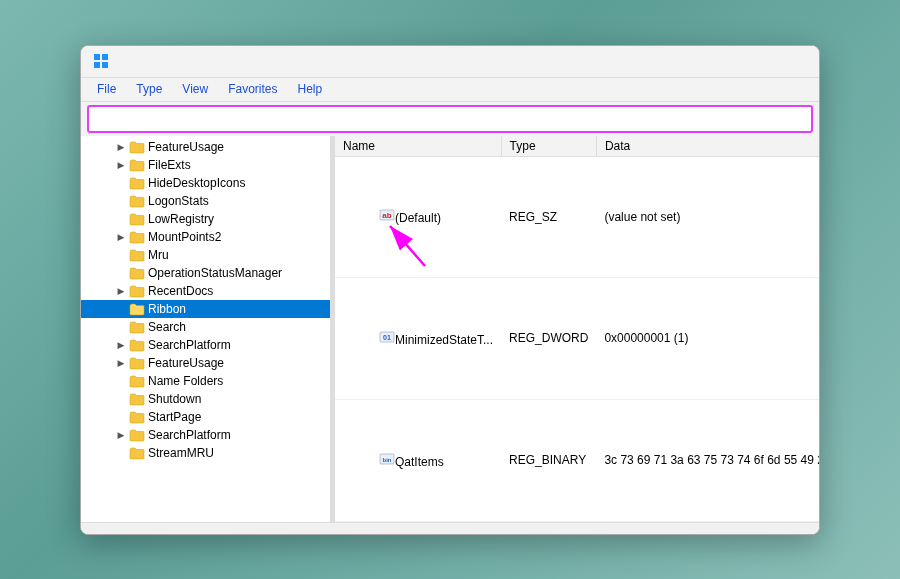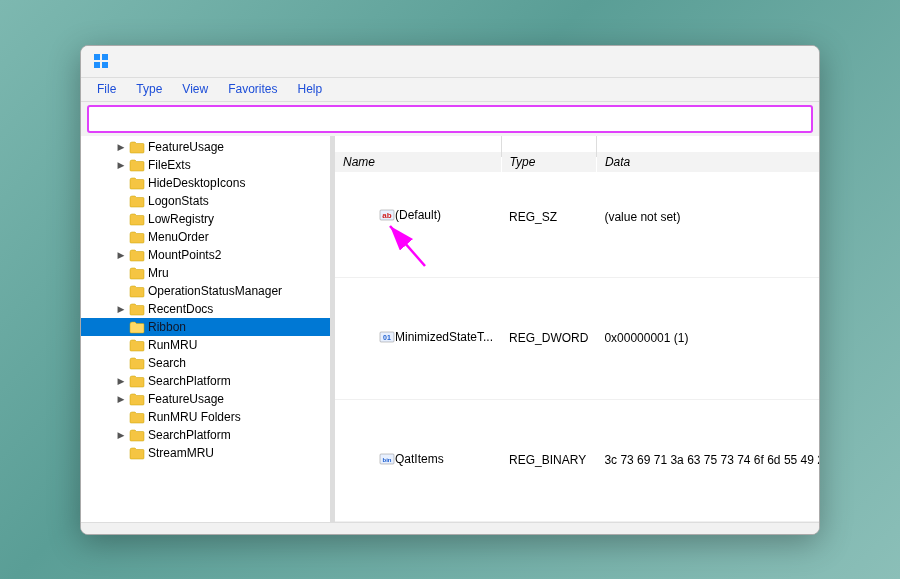--- a/index.html
+++ b/index.html
@@ -159,34 +159,33 @@
     }
     .data-table thead th {
       text-align: left;
       padding: 3px 8px;
       border-bottom: 1px solid #ddd;
       border-right: 1px solid #ddd;
       background: #f3f3f3;
       font-weight: normal;
       font-size: 12px;
       position: sticky;
-      top: 16px;
+      top: 0;
       cursor: pointer;
-      font-style: italic;
     }
     .data-table thead th:last-child { border-right: none; margin-left: 16px; }
     .data-table tbody td {
       padding: 2px 8px;
       border-bottom: 1px solid #f0f0f0;
       font-size: 12px;
       white-space: nowrap;
     }
     .name-cell {
       display: flex;
-      align-items: flex-start;
+      align-items: flex-end;
       padding-left: 36px;
     }
     .relative-wrap {
       position: relative;
       flex: 1;
       overflow: hidden;
       display: flex;
     }
     .arrow-container {
       position: absolute;
@@ -282,29 +281,20 @@
             <span class="tree-indent"></span>
             <span class="expand-btn"> </span>
             <svg width="16" height="14" viewBox="0 0 16 14" style="margin-right: 3px; flex-shrink: 0;">
               <path d="M1 4 Q1 2 3 2 L6 2 L7.5 3.5 L14 3.5 Q15 3.5 15 4.5 L15 12 Q15 13 14 13 L2 13 Q1 13 1 12 Z" fill="#f5c542" stroke="#c8a000" stroke-width="0.5"></path>
             </svg>
             <span class="tree-label">LowRegistry</span>
           </div>
           <div class="tree-item">
             <span class="tree-indent"></span>
             <span class="tree-indent"></span>
-            <span class="expand-btn"> </span>
-            <svg width="16" height="14" viewBox="0 0 16 14" style="margin-right: 3px; flex-shrink: 0;">
-              <path d="M1 4 Q1 2 3 2 L6 2 L7.5 3.5 L14 3.5 Q15 3.5 15 4.5 L15 12 Q15 13 14 13 L2 13 Q1 13 1 12 Z" fill="#f5c542" stroke="#c8a000" stroke-width="0.5"></path>
-            </svg>
-            <span class="tree-label">MenuOrder</span>
-          </div>
-          <div class="tree-item">
-            <span class="tree-indent"></span>
-            <span class="tree-indent"></span>
             <span class="expand-btn">▶</span>
             <svg width="16" height="14" viewBox="0 0 16 14" style="margin-right: 3px; flex-shrink: 0;">
               <path d="M1 4 Q1 2 3 2 L6 2 L7.5 3.5 L14 3.5 Q15 3.5 15 4.5 L15 12 Q15 13 14 13 L2 13 Q1 13 1 12 Z" fill="#f5c542" stroke="#c8a000" stroke-width="0.5"></path>
             </svg>
             <span class="tree-label">MountPoints2</span>
           </div>
           <div class="tree-item">
             <span class="tree-indent"></span>
             <span class="tree-indent"></span>
             <span class="expand-btn"> </span>
@@ -331,30 +321,21 @@
             </svg>
             <span class="tree-label">RecentDocs</span>
           </div>
           <div class="tree-item highlighted">
             <span class="tree-indent"></span>
             <span class="tree-indent"></span>
             <span class="expand-btn"> </span>
             <svg width="16" height="14" viewBox="0 0 16 14" style="margin-right: 3px; flex-shrink: 0;">
               <path d="M1 4 Q1 2 3 2 L6 2 L7.5 3.5 L14 3.5 Q15 3.5 15 4.5 L15 12 Q15 13 14 13 L2 13 Q1 13 1 12 Z" fill="#ffd966" stroke="#c8a000" stroke-width="0.5"></path>
             </svg>
-            <span class="tree-label" style="color: #0f172a;">Ribbon</span>
-          </div>
-          <div class="tree-item">
-            <span class="tree-indent"></span>
-            <span class="tree-indent"></span>
-            <span class="expand-btn"> </span>
-            <svg width="16" height="14" viewBox="0 0 16 14" style="margin-right: 3px; flex-shrink: 0;">
-              <path d="M1 4 Q1 2 3 2 L6 2 L7.5 3.5 L14 3.5 Q15 3.5 15 4.5 L15 12 Q15 13 14 13 L2 13 Q1 13 1 12 Z" fill="#f5c542" stroke="#c8a000" stroke-width="0.5"></path>
-            </svg>
-            <span class="tree-label">RunMRU</span>
+            <span class="tree-label" style="color: #ffffff;">Ribbon</span>
           </div>
           <div class="tree-item">
             <span class="tree-indent"></span>
             <span class="tree-indent"></span>
             <span class="expand-btn"> </span>
             <svg width="16" height="14" viewBox="0 0 16 14" style="margin-right: 3px; flex-shrink: 0;">
               <path d="M1 4 Q1 2 3 2 L6 2 L7.5 3.5 L14 3.5 Q15 3.5 15 4.5 L15 12 Q15 13 14 13 L2 13 Q1 13 1 12 Z" fill="#f5c542" stroke="#c8a000" stroke-width="0.5"></path>
             </svg>
             <span class="tree-label">Search</span>
           </div>
@@ -376,21 +357,39 @@
             </svg>
             <span class="tree-label">FeatureUsage</span>
           </div>
           <div class="tree-item">
             <span class="tree-indent"></span>
             <span class="tree-indent"></span>
             <span class="expand-btn"> </span>
             <svg width="16" height="14" viewBox="0 0 16 14" style="margin-right: 3px; flex-shrink: 0;">
               <path d="M1 4 Q1 2 3 2 L6 2 L7.5 3.5 L14 3.5 Q15 3.5 15 4.5 L15 12 Q15 13 14 13 L2 13 Q1 13 1 12 Z" fill="#f5c542" stroke="#c8a000" stroke-width="0.5"></path>
             </svg>
-            <span class="tree-label">RunMRU Folders</span>
+            <span class="tree-label">Name Folders</span>
+          </div>
+          <div class="tree-item">
+            <span class="tree-indent"></span>
+            <span class="tree-indent"></span>
+            <span class="expand-btn"> </span>
+            <svg width="16" height="14" viewBox="0 0 16 14" style="margin-right: 3px; flex-shrink: 0;">
+              <path d="M1 4 Q1 2 3 2 L6 2 L7.5 3.5 L14 3.5 Q15 3.5 15 4.5 L15 12 Q15 13 14 13 L2 13 Q1 13 1 12 Z" fill="#f5c542" stroke="#c8a000" stroke-width="0.5"></path>
+            </svg>
+            <span class="tree-label">Shutdown</span>
+          </div>
+          <div class="tree-item">
+            <span class="tree-indent"></span>
+            <span class="tree-indent"></span>
+            <span class="expand-btn"> </span>
+            <svg width="16" height="14" viewBox="0 0 16 14" style="margin-right: 3px; flex-shrink: 0;">
+              <path d="M1 4 Q1 2 3 2 L6 2 L7.5 3.5 L14 3.5 Q15 3.5 15 4.5 L15 12 Q15 13 14 13 L2 13 Q1 13 1 12 Z" fill="#f5c542" stroke="#c8a000" stroke-width="0.5"></path>
+            </svg>
+            <span class="tree-label">StartPage</span>
           </div>
           <div class="tree-item">
             <span class="tree-indent"></span>
             <span class="tree-indent"></span>
             <span class="expand-btn">▶</span>
             <svg width="16" height="14" viewBox="0 0 16 14" style="margin-right: 3px; flex-shrink: 0;">
               <path d="M1 4 Q1 2 3 2 L6 2 L7.5 3.5 L14 3.5 Q15 3.5 15 4.5 L15 12 Q15 13 14 13 L2 13 Q1 13 1 12 Z" fill="#f5c542" stroke="#c8a000" stroke-width="0.5"></path>
             </svg>
             <span class="tree-label">SearchPlatform</span>
           </div>

